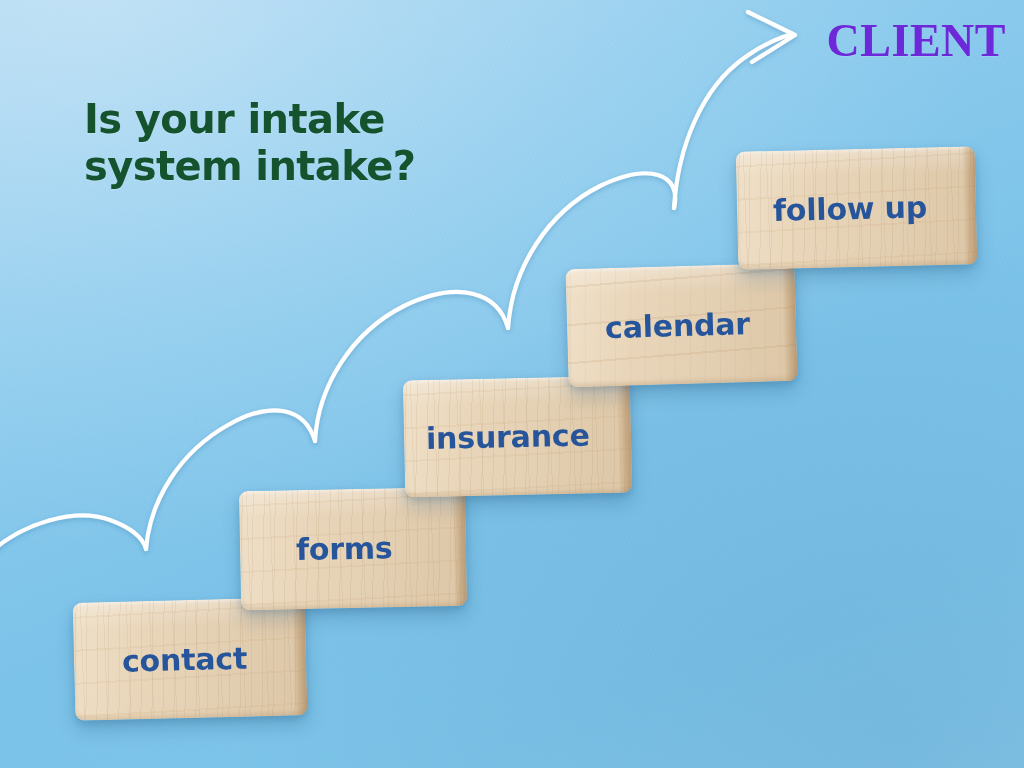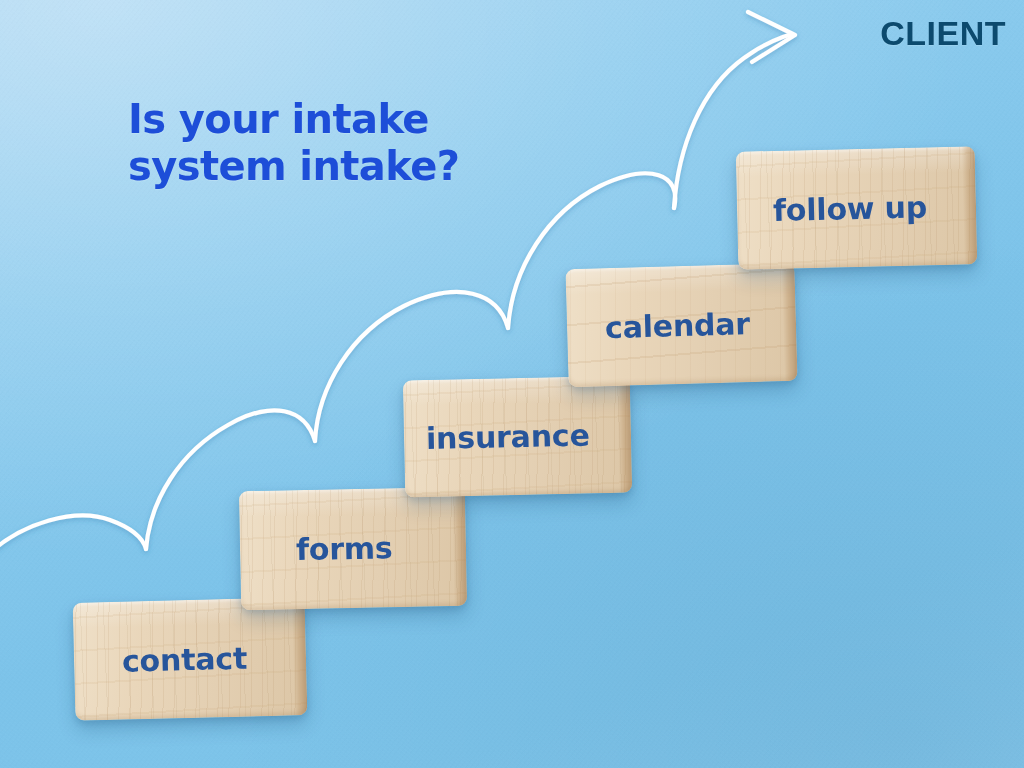--- a/index.html
+++ b/index.html
@@ -35,38 +35,37 @@
   #arrow-layer{
     position:absolute; inset:0;
     width:1024px; height:768px;
   }
 
   
   .headline{
     position:absolute;
     left:84px; top:96px;
     width:470px;
-    color:#1d4ed8;
+    color:#14532d;
     font-family:"DejaVu Sans", sans-serif;
     font-weight:bold;
     font-size:40px;
     line-height:1.18;
     letter-spacing:-0.6px;
     text-shadow:0 1px 1px rgba(255,255,255,.18);
-    margin-left:44px;
   }
   .headline .l2{ display:block; }
 
   .client-word{
     position:absolute;
     right:18px; top:14px;
-    color:#0c4a6e;
-    font-family:Liberation Sans, sans-serif;
+    color:#6d28d9;
+    font-family:Liberation Serif, serif;
     font-weight:bold;
-    font-size:34px;
+    font-size:46px;
     letter-spacing:0.5px;
     text-shadow:0 1px 1px rgba(255,255,255,.15);
   }
 
   
   .block{
     position:absolute;
     border-radius:9px;
     background:
       linear-gradient(180deg, rgba(255,255,255,.30) 0%, rgba(255,255,255,0) 22%),

